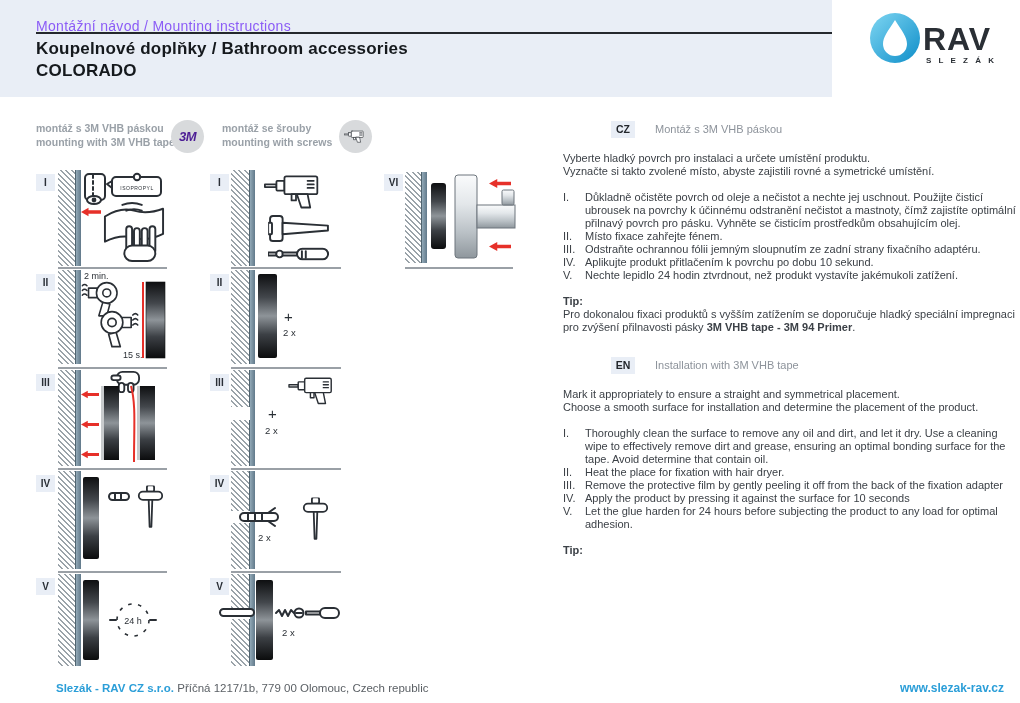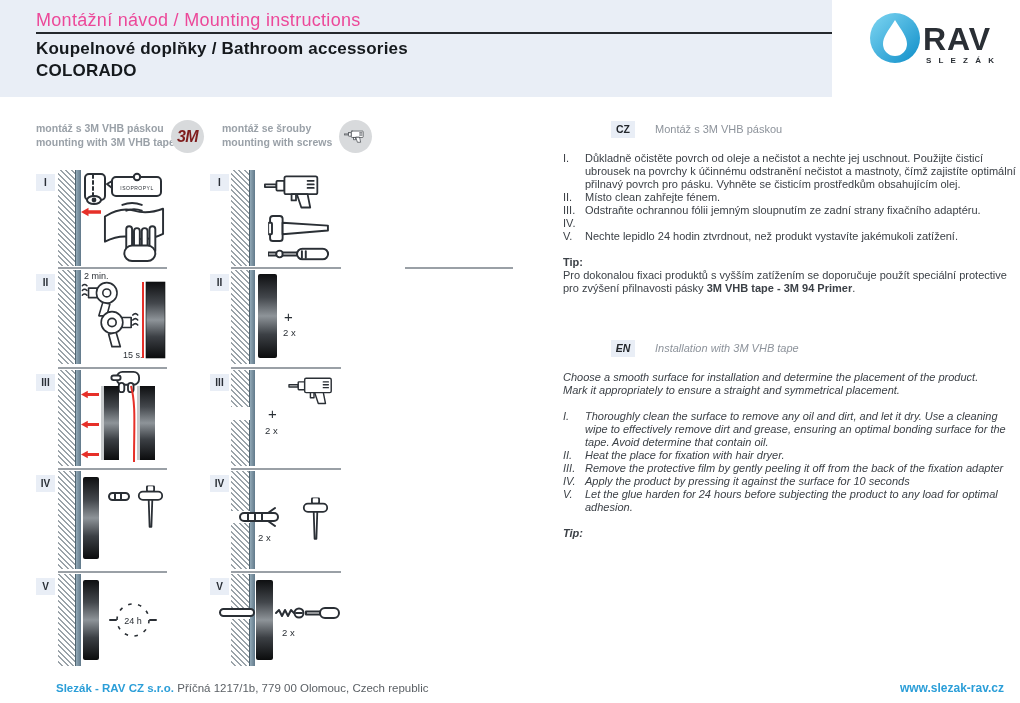--- a/index.html
+++ b/index.html
@@ -1,27 +1,27 @@
 <!DOCTYPE html>
 <html><head>
 <meta charset="utf-8">
 <style>
   html,body{margin:0;padding:0;background:#fff;}
   #page{position:relative;width:1020px;height:703px;background:#ffffff;
         font-family:"Liberation Sans", sans-serif;color:#3c4147;overflow:hidden;}
   .abs{position:absolute;}
   
   .band{left:0;top:0;width:832px;height:97px;background:#e9eef6;}
-  .subtitle{left:36px;top:10px;font-size:18px;color:#ec4899;letter-spacing:.3px;}
+  .subtitle{left:36px;top:18px;font-size:14px;color:#8b5cf6;letter-spacing:.3px;}
   .rule{left:36px;top:32px;width:796px;height:2px;background:#24282d;}
   .title{left:36px;font-size:17px;font-weight:bold;color:#15191d;letter-spacing:.2px;}
   
   .mh{font-size:10.5px;font-weight:bold;color:#9aa1a8;line-height:13.5px;}
   .circ{width:33px;height:33px;border-radius:50%;background:#d8dadc;display:flex;align-items:center;justify-content:center;}
-  .mmm{color:#7f1d1d;font-weight:bold;font-style:italic;font-size:16px;letter-spacing:-.5px;}
+  .mmm{color:#4c1d95;font-weight:bold;font-style:italic;font-size:13px;letter-spacing:-.5px;}
   
   .panel{position:absolute;}
   .rbadge{position:absolute;left:0;top:4px;width:19px;height:17px;background:#e9eef6;
           color:#2a2f36;font-size:10px;font-weight:bold;text-align:center;line-height:17px;}
   .wall{position:absolute;display:flex;}
   .hatch{flex:1;background:repeating-linear-gradient(45deg,#ffffff 0 2.6px,#9aa3a9 2.6px 3.9px);}
   .strip{width:5px;background:linear-gradient(90deg,#92a9b7,#61798a);border-left:1px solid #50646f;}
   .hole{position:absolute;background:#ffffff;}
   .sep{position:absolute;height:2px;background:#9aa0a6;}
   .art{position:absolute;top:0;}
@@ -34,21 +34,21 @@
   .langrow{display:flex;align-items:center;margin-bottom:14px;padding-left:48px;}
   .langbadge{width:24px;height:17px;background:#e9eef6;color:#22262b;font-weight:bold;
              font-size:10.5px;text-align:center;line-height:17px;margin-right:20px;flex:none;}
   .secthead{color:#8d939b;font-size:11px;}
   .intro div{margin:0;}
   .list{margin-top:13px;}
   .item{display:flex;}
   .item .n{width:22px;flex:none;}
   .tip{margin-top:13px;}
   .b{font-weight:bold;}
-  .enblock{margin-top:45px;font-style:italic;}
+  .enblock{margin-top:23px;}
   
   .foot{font-size:11.5px;color:#5a5f64;}
   .blue{color:#2b9ed8;font-weight:bold;margin-left:20px;}
 </style>
 </head>
 <body>
 
 <svg width="0" height="0" style="position:absolute" aria-hidden="true">
   <defs>
     <linearGradient id="gradBlackV" x1="0" y1="0" x2="0" y2="1">
@@ -380,65 +380,95 @@
           <path class="lnf" d="M86 39 h6"></path>
         </g>
       <g class="ln">
           <rect x="96" y="37.5" width="14" height="3"></rect>
         <rect x="110" y="34" width="19" height="10" rx="5"></rect>
         </g>
       <text x="72" y="62" font-size="9.5">2 x</text>
     </svg>
   </div>
 
+  <div class="panel" style="left:384px;top:170px;width:145px;height:95px">
+    <div class="rbadge">VI</div>
+    <div class="wall" style="left:21px;top:2px;width:22px;height:91px">
+      <div class="hatch"></div>
+        <div class="strip"></div>
+    </div>
+    <svg class="art" style="left:21px" width="124" height="95" viewBox="0 0 124 95">
+      <rect x="26" y="13" width="15" height="66" rx="3" fill="url(#gradBlackV)"></rect>
+      <g stroke="#6d757c" stroke-width="1">
+        <rect x="50" y="5" width="22" height="83" rx="3" fill="url(#gradMetalV)"></rect>
+        <rect x="72" y="35" width="38" height="23" fill="url(#gradMetalV)"></rect>
+        <rect x="97" y="20" width="12" height="15" rx="1.5" fill="url(#gradMetalV)"></rect>
+      </g>
+      <g class="red">
+          <svg x="84" y="8" width="22" height="11" viewBox="0 0 24 12">
+            <use href="#sym-arrow"></use>
+          </svg>
+        </g>
+      <g class="red">
+          <svg x="84" y="71" width="22" height="11" viewBox="0 0 24 12">
+            <use href="#sym-arrow"></use>
+          </svg>
+        </g>
+    </svg>
+  </div>
   <div class="sep" style="left:405px;top:267px;width:108px"></div>
 
 
   <div class="abs rc">
 
     <div>
       <div class="langrow">
         <div class="langbadge">CZ</div>
         <div class="secthead">Montáž s 3M VHB páskou</div>
       </div>
+      <div class="intro">
+        <div>Vyberte hladký povrch pro instalaci a určete umístění produktu.</div>
+        <div>Vyznačte si takto zvolené místo, abyste zajistili rovné a symetrické umístění.</div>
+      </div>
       <div class="list">
         <div class="item">
             <span class="n">I.</span>
             <span>Důkladně očistěte povrch od oleje a nečistot a nechte jej uschnout. Použijte čisticí ubrousek na povrchy k účinnému odstranění nečistot a mastnoty, čímž zajistíte optimální přilnavý povrch pro pásku. Vyhněte se čisticím prostředkům obsahujícím olej.</span>
           </div>
         <div class="item">
             <span class="n">II.</span>
-            <span>Místo clean zahřejte fénem.</span>
+            <span>Místo fixace zahřejte fénem.</span>
           </div>
         <div class="item">
             <span class="n">III.</span>
             <span>Odstraňte ochrannou fólii jemným sloupnutím ze zadní strany fixačního adaptéru.</span>
           </div>
         <div class="item">
             <span class="n">IV.</span>
+            <span>Aplikujte produkt přitlačením k povrchu po dobu 10 sekund.</span>
           </div>
         <div class="item">
             <span class="n">V.</span>
             <span>Nechte lepidlo 24 hodin ztvrdnout, než produkt vystavíte jakémukoli zatížení.</span>
           </div>
       </div>
       <div class="tip">
         <div class="b">Tip:</div>
-        <div><span>Pro dokonalou fixaci produktů s vyšším zatížením se doporučuje použít speciální protective pro zvýšení přilnavosti pásky </span><span class="b">3M VHB tape - 3M 94 Primer</span><span>.</span></div>
+        <div><span>Pro dokonalou fixaci produktů s vyšším zatížením se doporučuje hladký speciální impregnaci pro zvýšení přilnavosti pásky </span><span class="b">3M VHB tape - 3M 94 Primer</span><span>.</span></div>
       </div>
     </div>
 
     <div class="enblock">
       <div class="langrow">
         <div class="langbadge">EN</div>
         <div class="secthead">Installation with 3M VHB tape</div>
       </div>
       <div class="intro">
+        <div>Mark it appropriately to ensure a straight and symmetrical placement.</div>
         <div>Choose a smooth surface for installation and determine the placement of the product.</div>
-        <div>Mark it appropriately to ensure a straight and symmetrical placement.</div>
       </div>
       <div class="list">
         <div class="item">
             <span class="n">I.</span>
             <span>Thoroughly clean the surface to remove any oil and dirt, and let it dry. Use a cleaning wipe to effectively remove dirt and grease, ensuring an optimal bonding surface for the tape. Avoid determine that contain oil.</span>
           </div>
         <div class="item">
             <span class="n">II.</span>
             <span>Heat the place for fixation with hair dryer.</span>
           </div>

